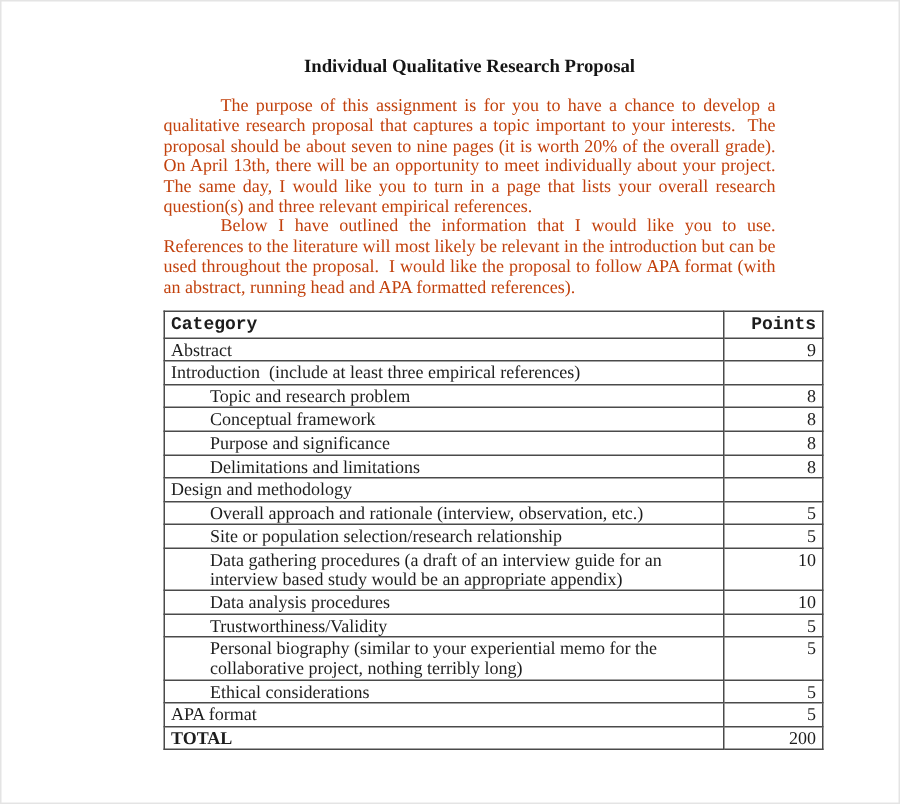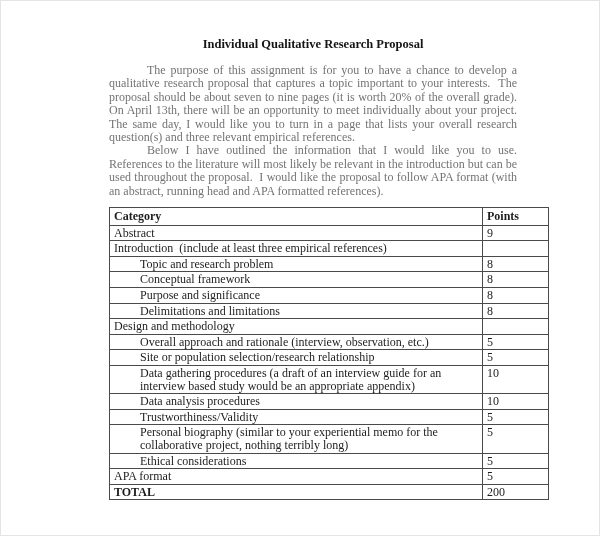--- a/index.html
+++ b/index.html
@@ -30,21 +30,21 @@
   .body-text {
     margin: 0;
   }
   .para {
     margin: 0;
     font-size: 12px;
     line-height: 13.4px;
     text-indent: 38px;
     text-align: justify;
     white-space: pre-wrap;
-    color: #737373;
+    color: #c2410c;
   }
   table.rubric {
     margin-top: 9px;
     width: 440px;
     border-collapse: collapse;
     table-layout: fixed;
     font-size: 12px;
   }
   table.rubric th,
   table.rubric td {
@@ -54,23 +54,25 @@
     text-align: left;
     vertical-align: top;
     font-weight: normal;
     white-space: pre-wrap;
     overflow: hidden;
   }
   table.rubric th {
     font-weight: bold;
     padding-top: 2px;
     padding-bottom: 2px;
+    font-family: Liberation Mono, monospace;
   }
   table.rubric .pts {
     width: 57px;
+    text-align: right;
   }
   table.rubric td.indent {
     padding-left: 30px;
   }
   table.rubric td.bold {
     font-weight: bold;
   }
 </style>
 </head>
 <body>

